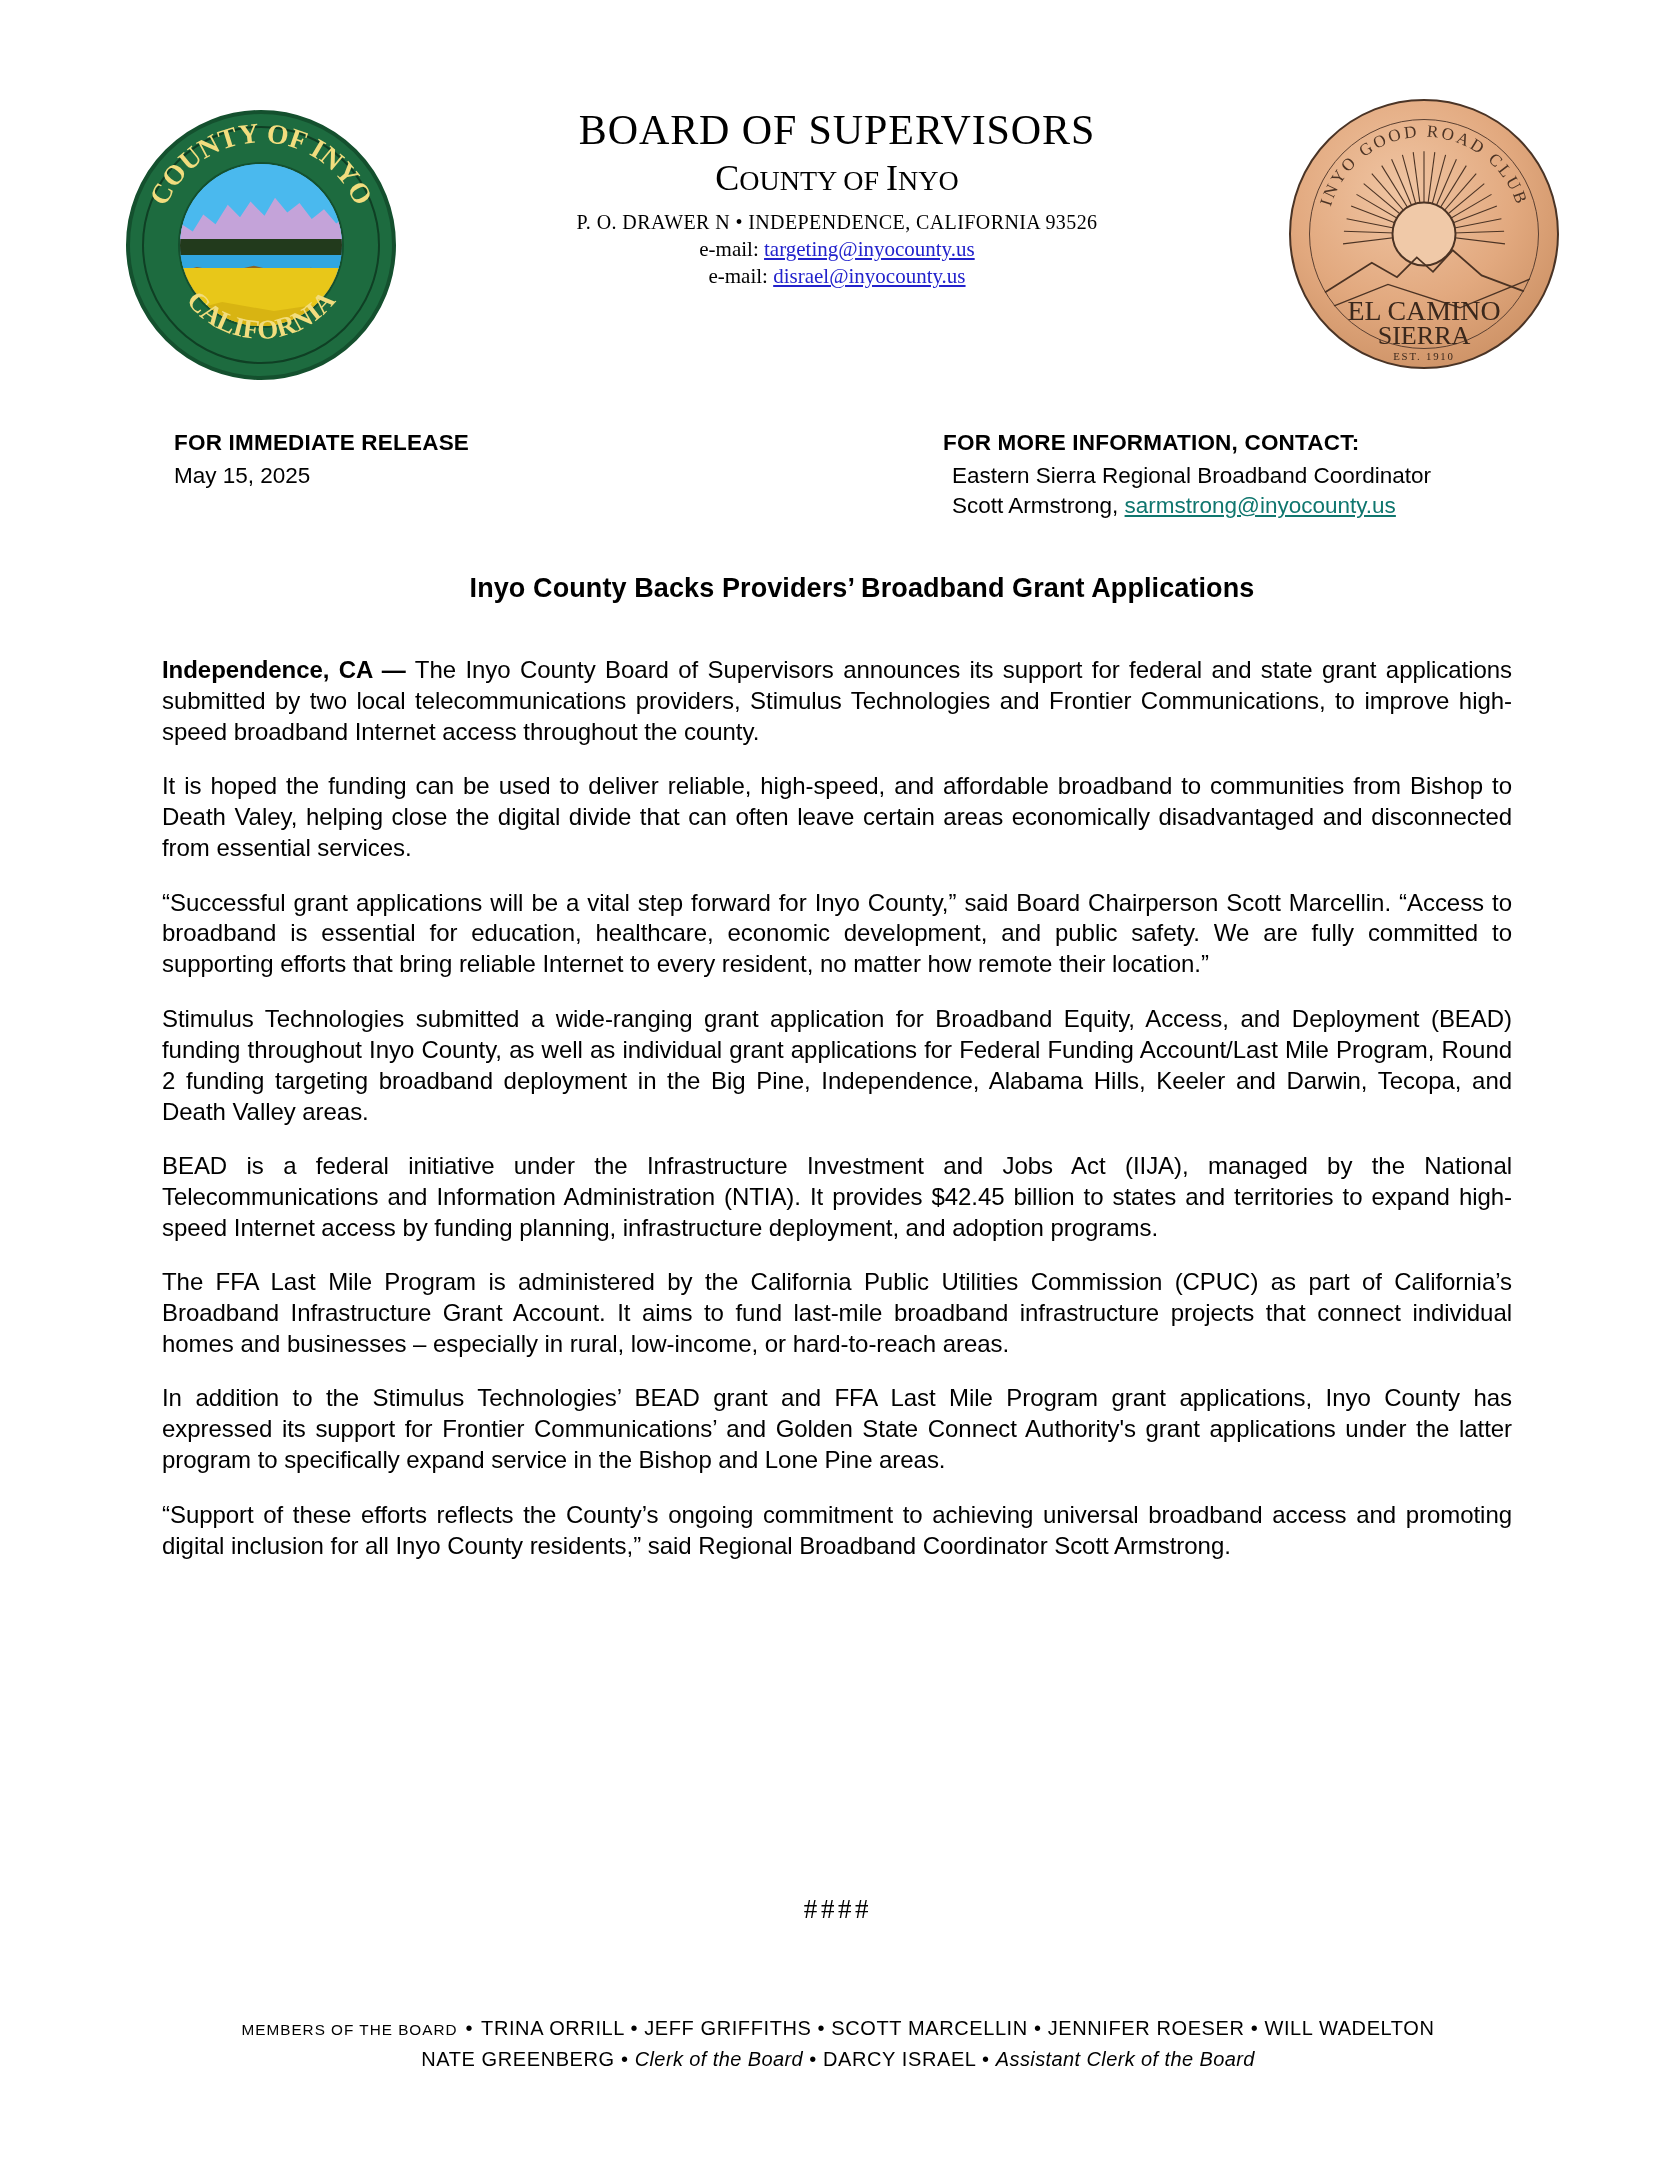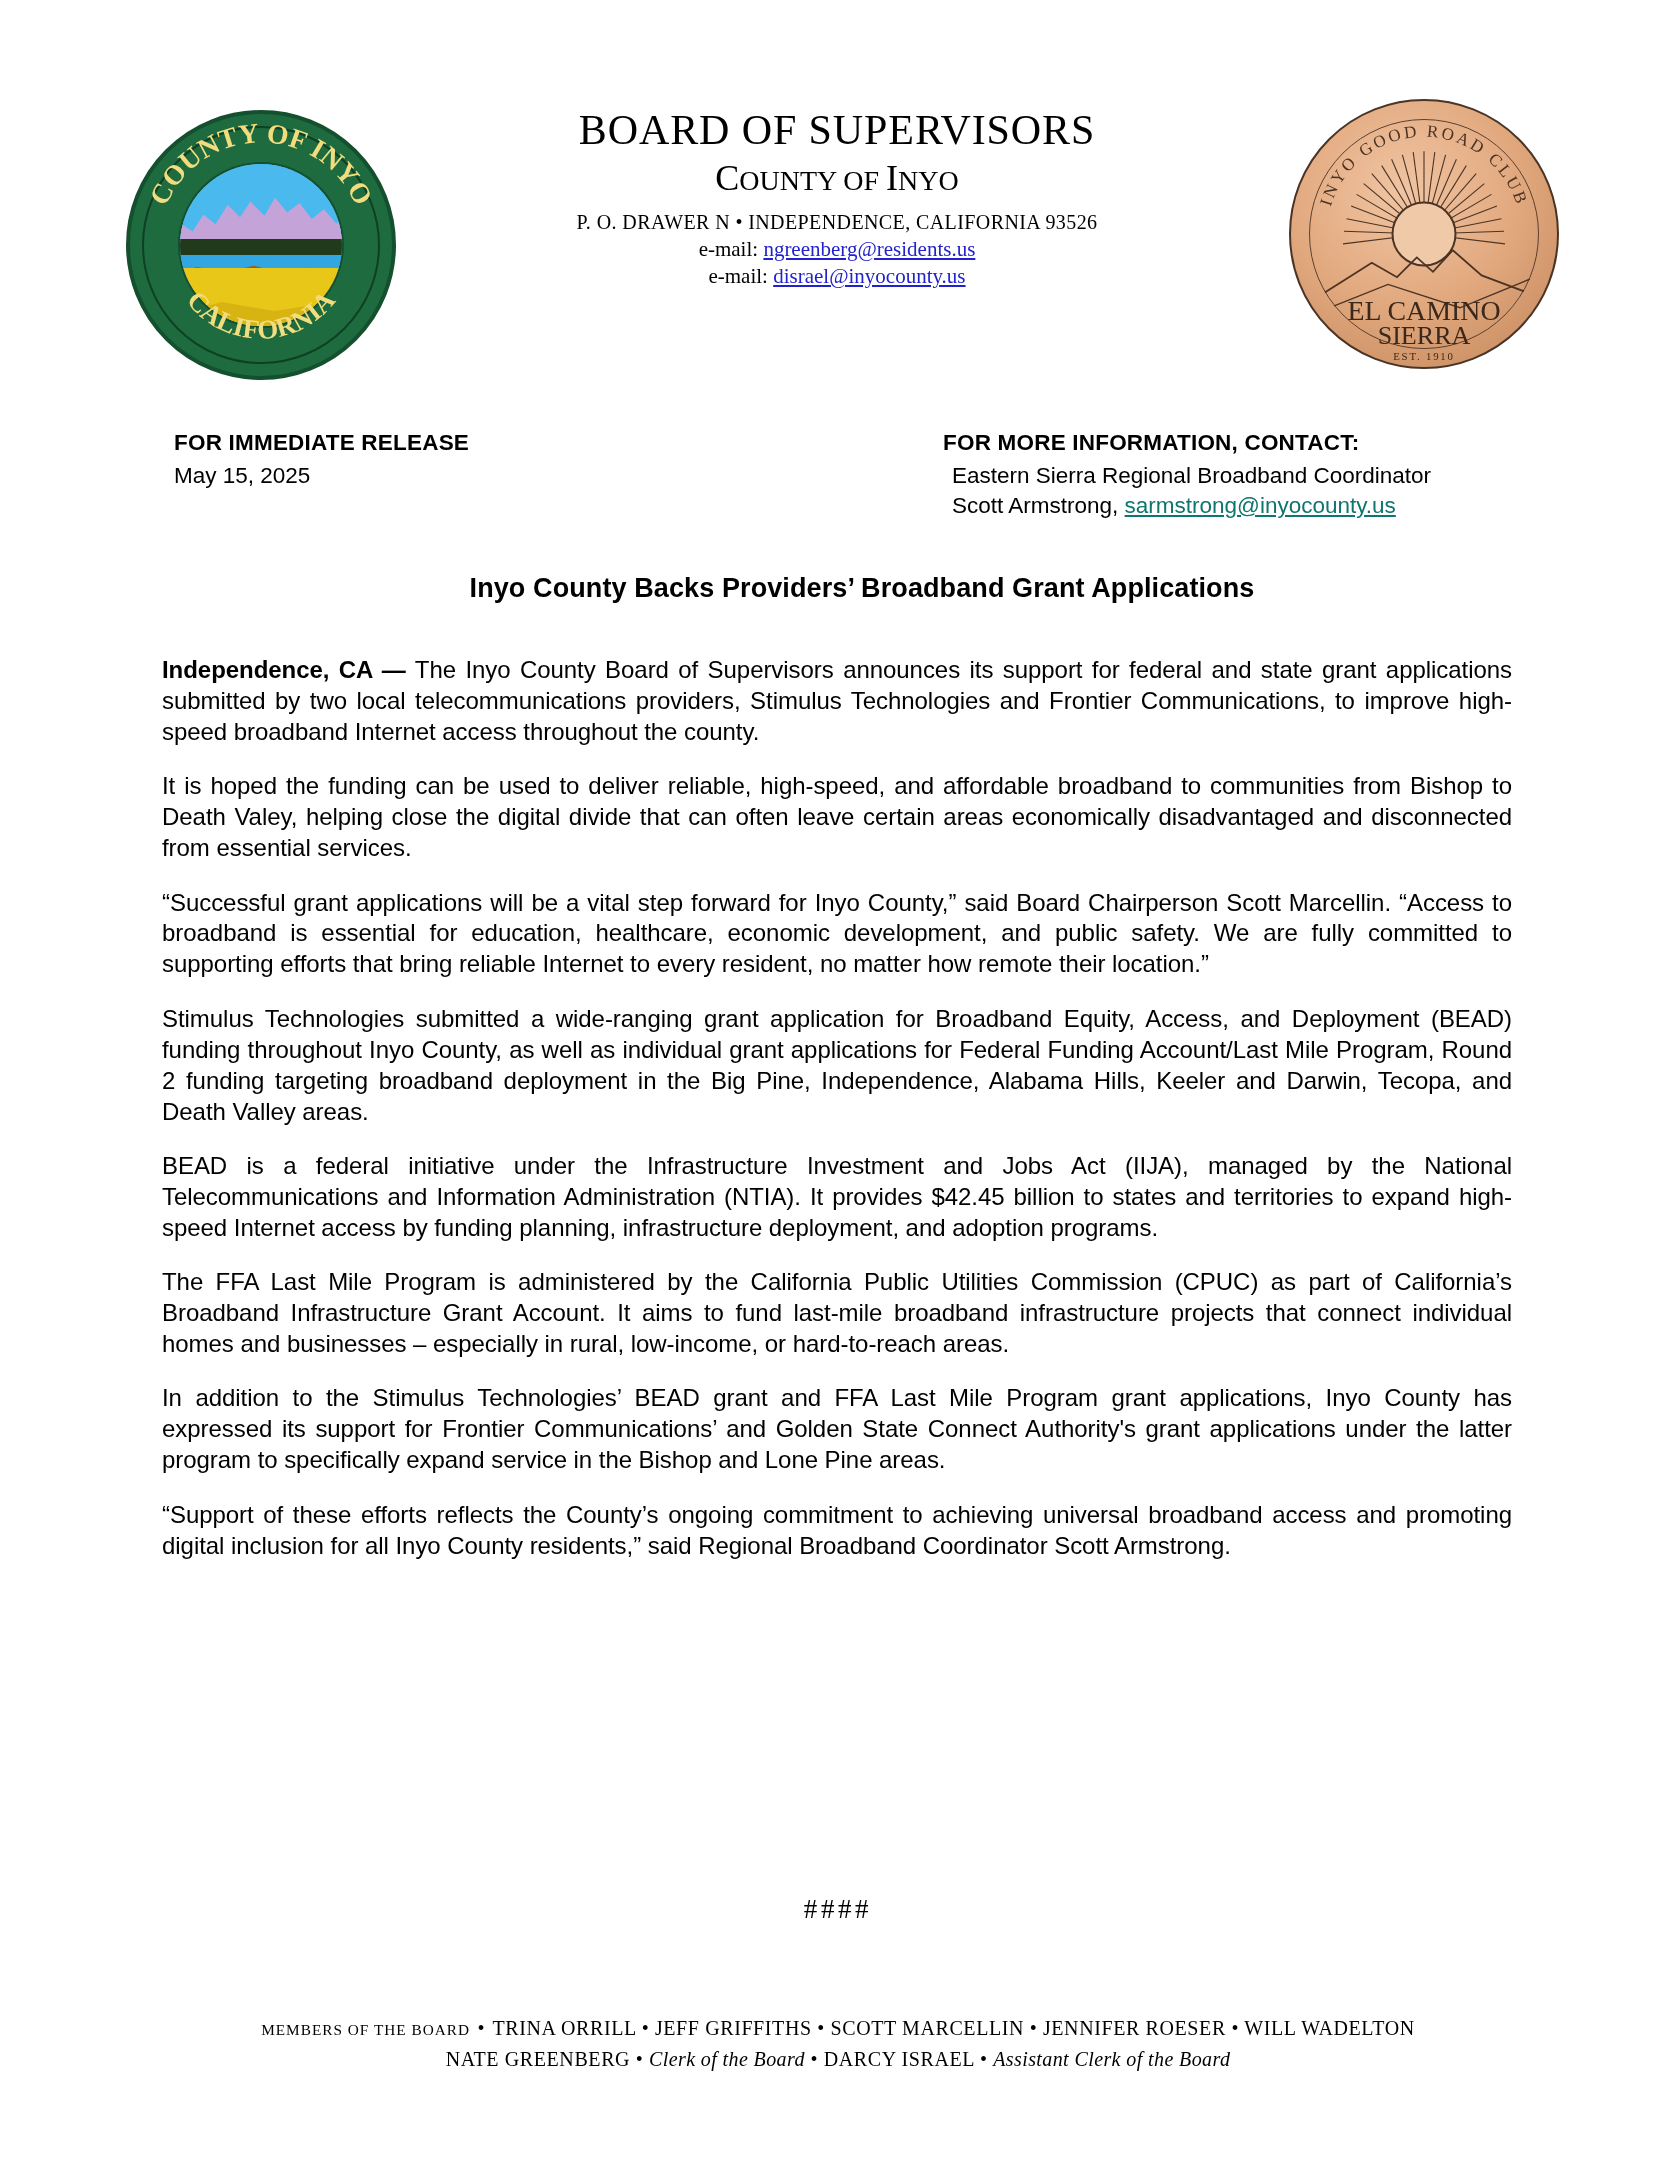--- a/index.html
+++ b/index.html
@@ -269,21 +269,21 @@
     letter-spacing: 3.6px;
   }
 
   
   .footer {
     position: absolute;
     top: 2013px;
     left: 0;
     width: 1676px;
     text-align: center;
-    font-family: Liberation Serif, serif;
+    font-family: Liberation Sans, sans-serif;
   }
   .footer-line {
     font-size: 20px;
     line-height: 1.55;
     letter-spacing: 0.6px;
     white-space: nowrap;
   }
   .footer-line .smallcaps { font-size: 15.3px; letter-spacing: 1px; }
   .footer-line .ital { font-style: italic; letter-spacing: 0.4px; }
   .sep { padding: 0 1.8px; }
@@ -376,21 +376,21 @@
     </div>
 
     <div class="masthead">
       <div class="mh-title1">BOARD OF SUPERVISORS</div>
       <div class="mh-title2">
         <span>C</span><span class="mh-smallcaps">OUNTY OF </span><span>I</span><span class="mh-smallcaps">NYO</span>
       </div>
       <div class="mh-addr">P. O. DRAWER N  • INDEPENDENCE, CALIFORNIA 93526</div>
       <div class="mh-email">
         <span>e-mail:</span>
-        <a href="#">ngreenberg@residents.us</a>
+        <a href="#">targeting@inyocounty.us</a>
       </div>
       <div class="mh-email">
         <span>e-mail:</span>
         <a href="#">disrael@inyocounty.us</a>
       </div>
     </div>
   </div>
 
   <div class="release-row">
     <div class="rel-left">

